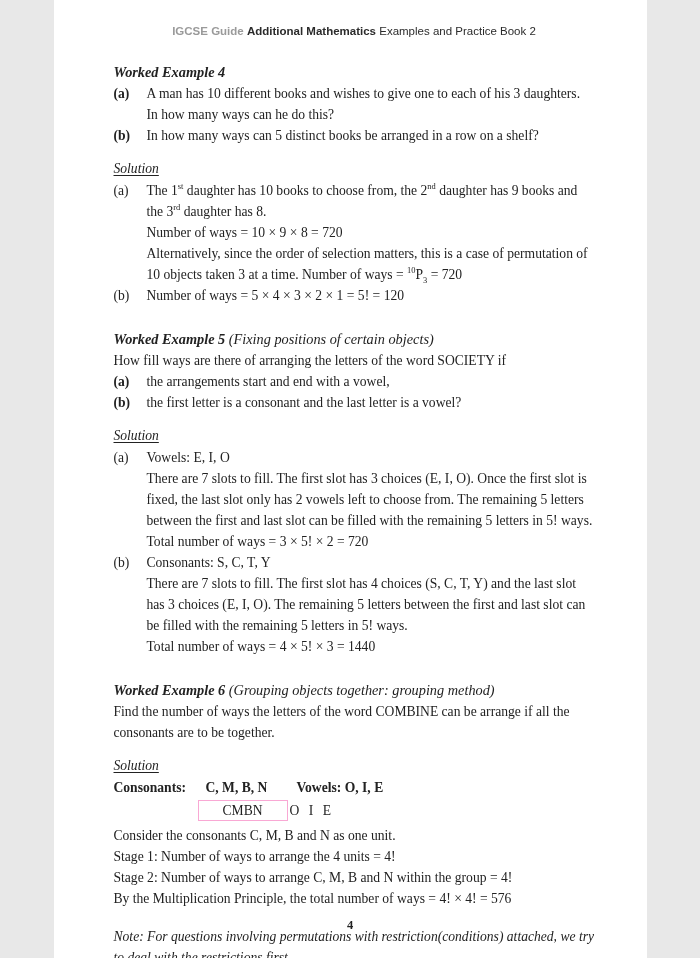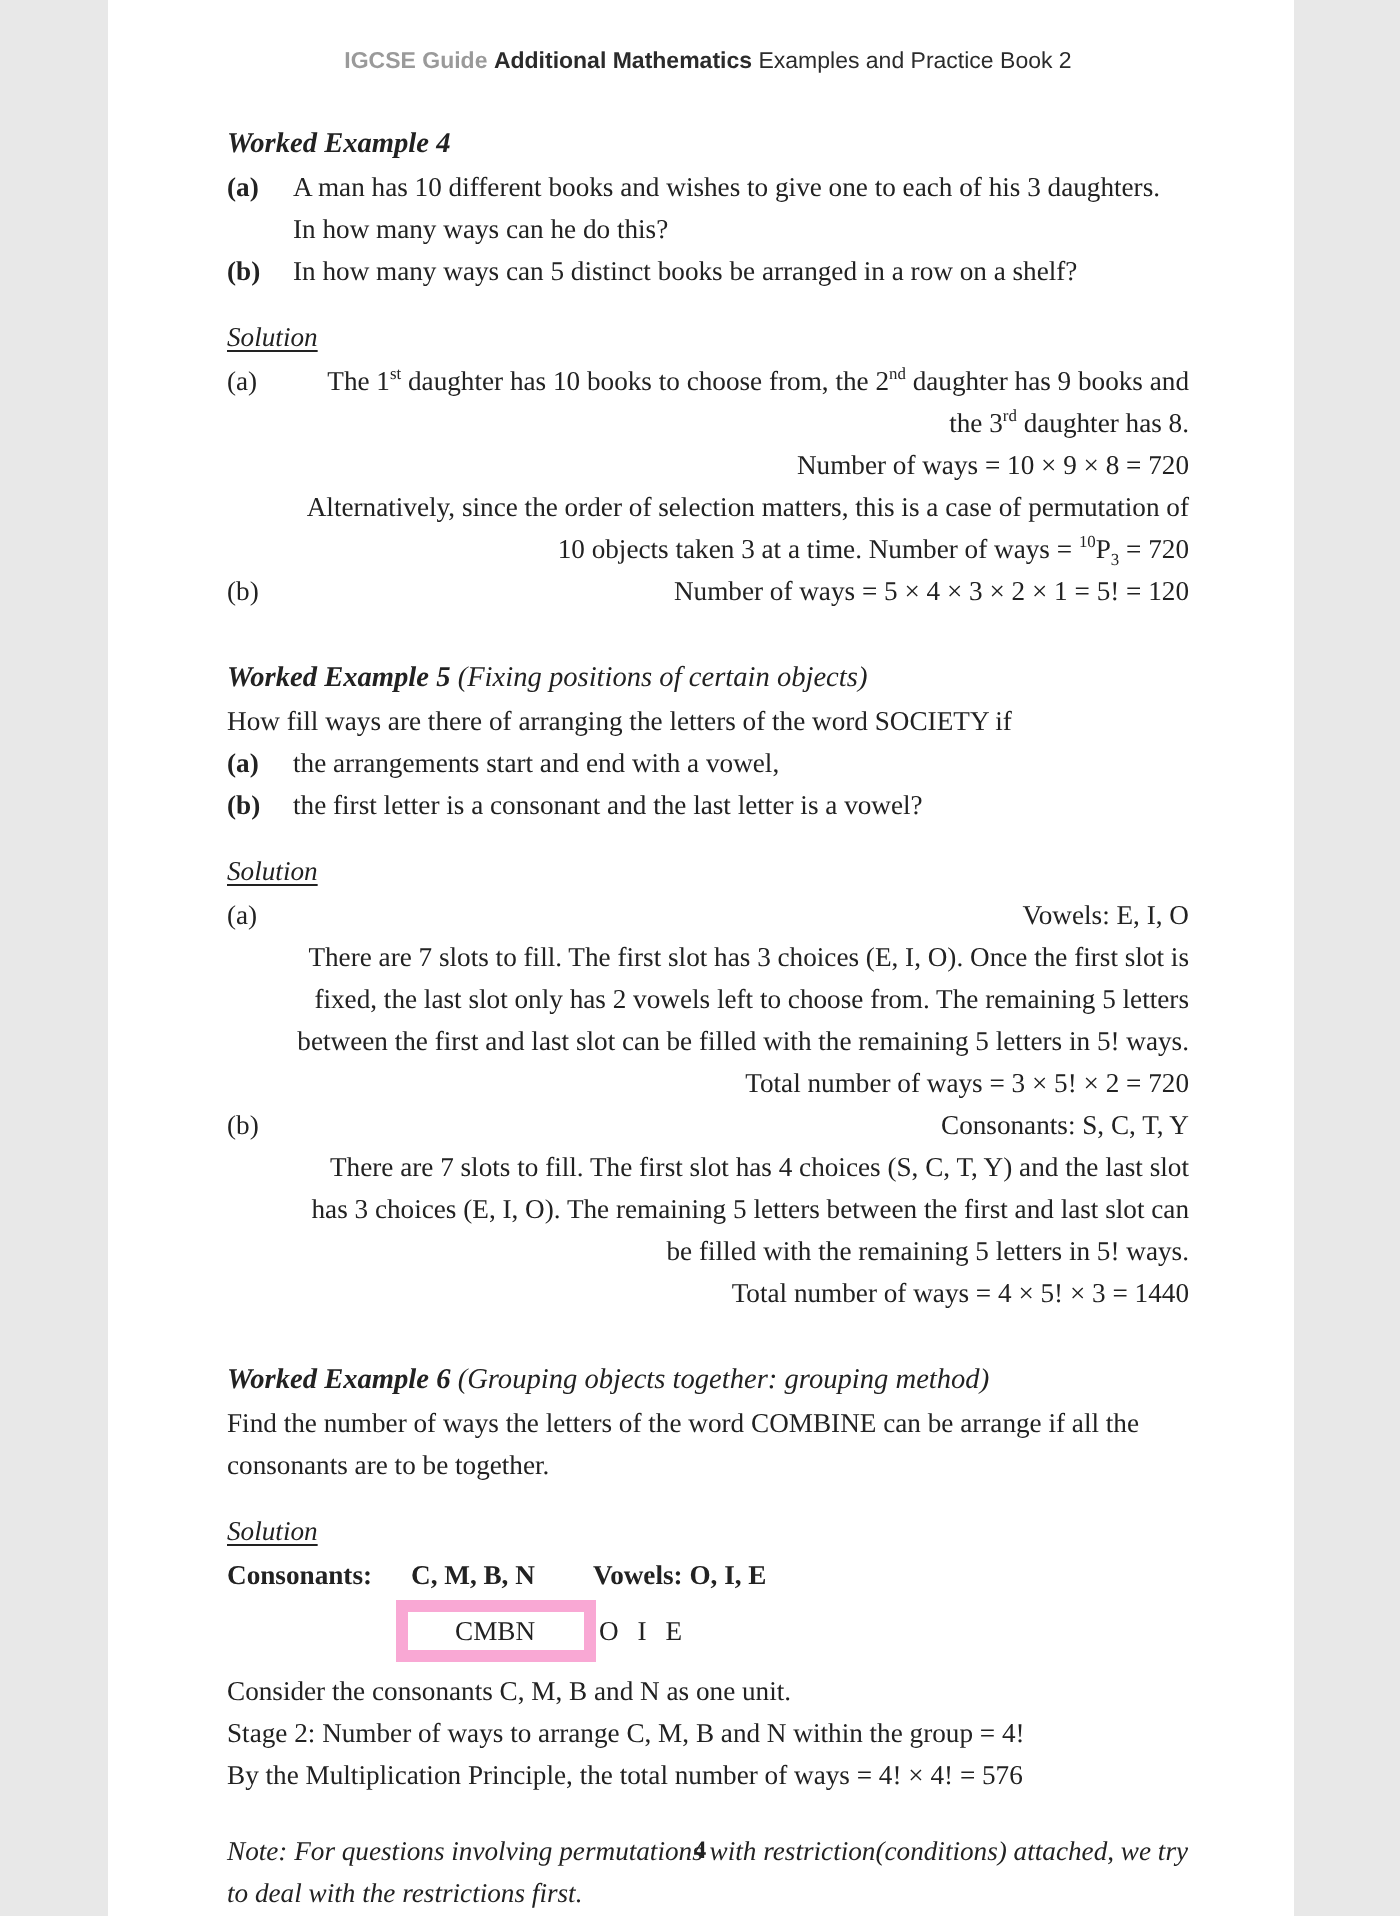--- a/index.html
+++ b/index.html
@@ -21,28 +21,28 @@
   .we-title .we-sub{font-weight:normal;text-align:center;}
   .q{display:flex;}
   .q-label{width:33px;flex-shrink:0;font-weight:bold;}
   .q-text{flex:1;}
   .sol-head{
     font-style:italic;margin-top:12px;margin-bottom:1px;
     text-decoration:underline;text-underline-offset:2px;
   }
   .sol-item{display:flex;}
   .sol-label{width:33px;flex-shrink:0;}
-  .sol-body{flex:1;text-align:right;}
+  .sol-body{flex:1;}
   sup,sub{font-size:0.62em;line-height:0;}
   .cons-row{display:flex;margin-top:1px;font-weight:bold;}
   .cons-label{width:92px;flex-shrink:0;}
   .cons-list{width:91px;flex-shrink:0;}
   .box-row{margin-left:84px;margin-top:2px;margin-bottom:4px;display:flex;align-items:center;}
   .group-box{
-    display:inline-block;border:6px solid #f9a8d4;padding:0 24px;line-height:19px;
+    display:inline-block;border:1px solid #f9a8d4;padding:0 24px;line-height:19px;
   }
   .group-rest{margin-left:2px;word-spacing:6px;}
   .stage-lines{margin-top:2px;}
   .note{font-style:italic;margin-top:17px;}
   .page-number{
     position:absolute;bottom:22px;left:0;width:100%;text-align:center;
     font-weight:bold;font-size:12.5px;
   }
 </style>
 </head>
@@ -127,20 +127,21 @@
     <span class="cons-label">Consonants:</span>
     <span class="cons-list">C, M, B, N</span>
     <span>Vowels: O, I, E</span>
   </div>
   <div class="box-row">
     <span class="group-box">CMBN</span>
     <span class="group-rest">O I E</span>
   </div>
   <div class="stage-lines">
     <div>Consider the consonants C, M, B and N as one unit.</div>
+    <div>Stage 1: Number of ways to arrange the 4 units = 4!</div>
     <div>Stage 2: Number of ways to arrange C, M, B and N within the group = 4!</div>
     <div>By the Multiplication Principle, the total number of ways = 4! × 4! = 576</div>
   </div>
 
   <div class="note">Note: For questions involving permutations with restriction(conditions) attached, we try to deal with the restrictions first.</div>
 
   <div class="page-number">4</div>
 </div>
 
 </body></html>

